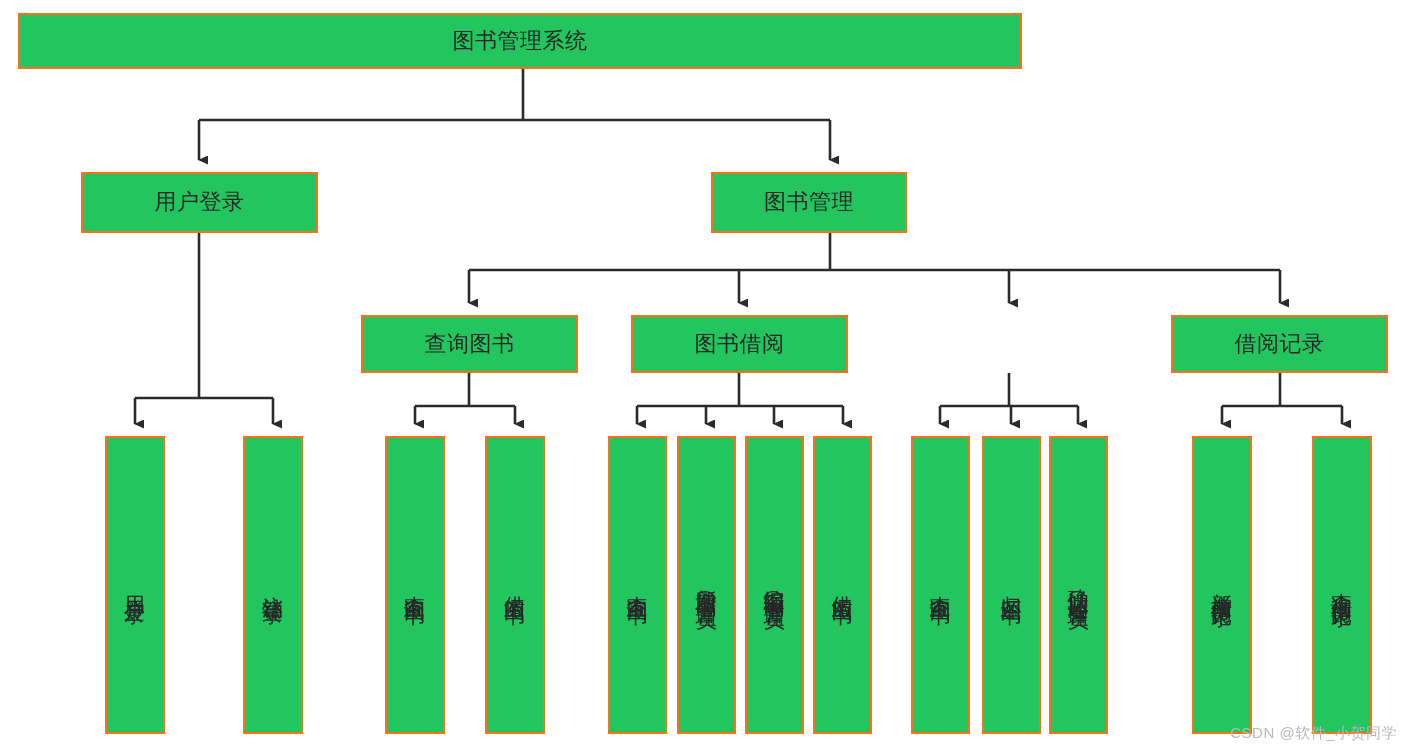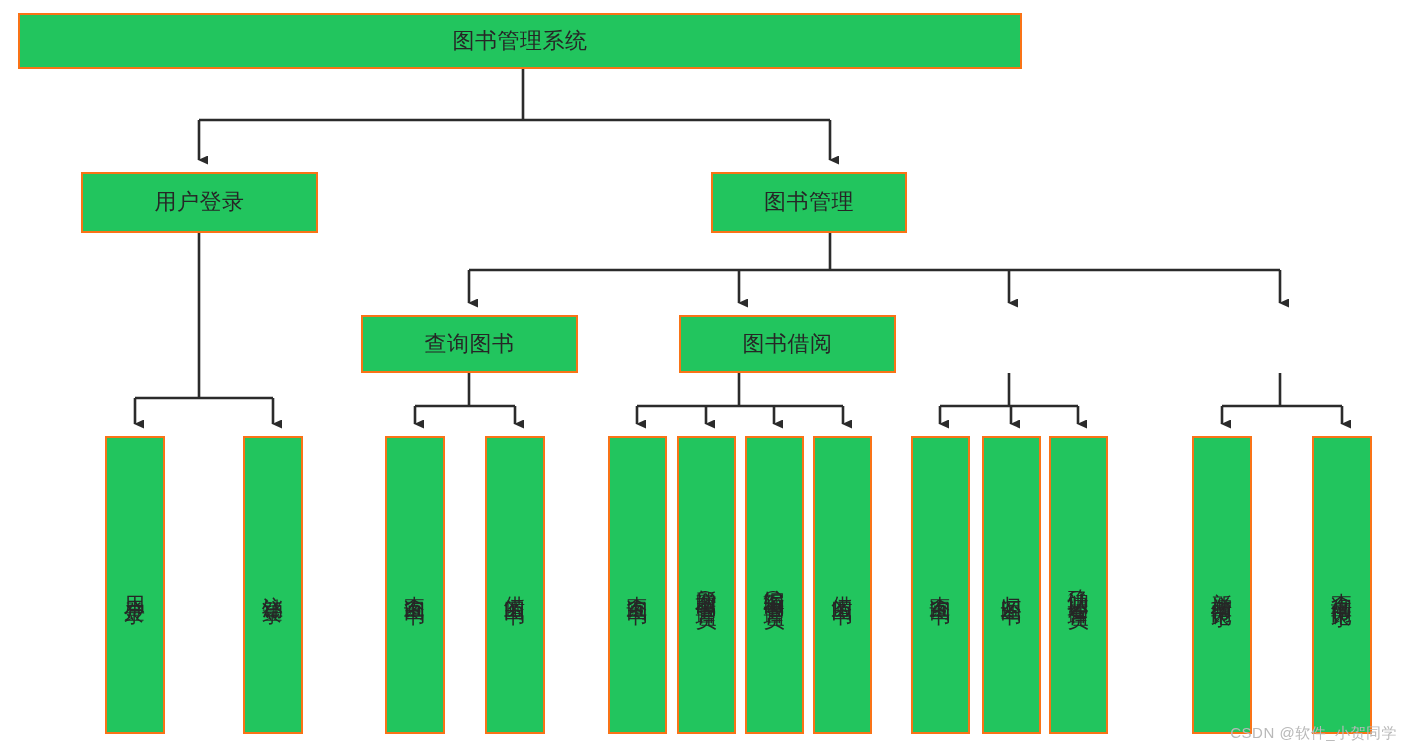--- a/index.html
+++ b/index.html
@@ -129,22 +129,25 @@
   <div class="node horiz" id="node-l2-0" style="left: 81px; top: 172px; width: 237px; height: 61px;">
     <span>用户登录</span>
   </div>
   <div class="node horiz" id="node-l2-1" style="left: 711px; top: 172px; width: 196px; height: 61px;">
     <span>图书管理</span>
   </div>
 
   <div class="node horiz" id="node-l3-0" style="left: 361px; top: 315px; width: 217px; height: 58px;">
     <span>查询图书</span>
   </div>
-  <div class="node horiz" id="node-l3-1" style="left: 631px; top: 315px; width: 217px; height: 58px; margin-left: 48px;">
+  <div class="node horiz" id="node-l3-1" style="left: 631px; top: 315px; width: 217px; height: 58px;">
     <span>图书借阅</span>
+  </div>
+  <div class="node horiz" id="node-l3-3" style="left: 1171px; top: 315px; width: 217px; height: 58px;">
+    <span>借阅记录</span>
   </div>
 
   <div class="node leaf" id="node-leaf-0" style="left: 105px; top: 436px; width: 60px; height: 298px;">
     <span class="leaf-text">用户登录</span>
   </div>
   <div class="node leaf" id="node-leaf-1" style="left: 243px; top: 436px; width: 60px; height: 298px;">
     <span class="leaf-text">注销登录</span>
   </div>
   <div class="node leaf" id="node-leaf-2" style="left: 385px; top: 436px; width: 60px; height: 298px;">
     <span class="leaf-text">查询图书</span>

